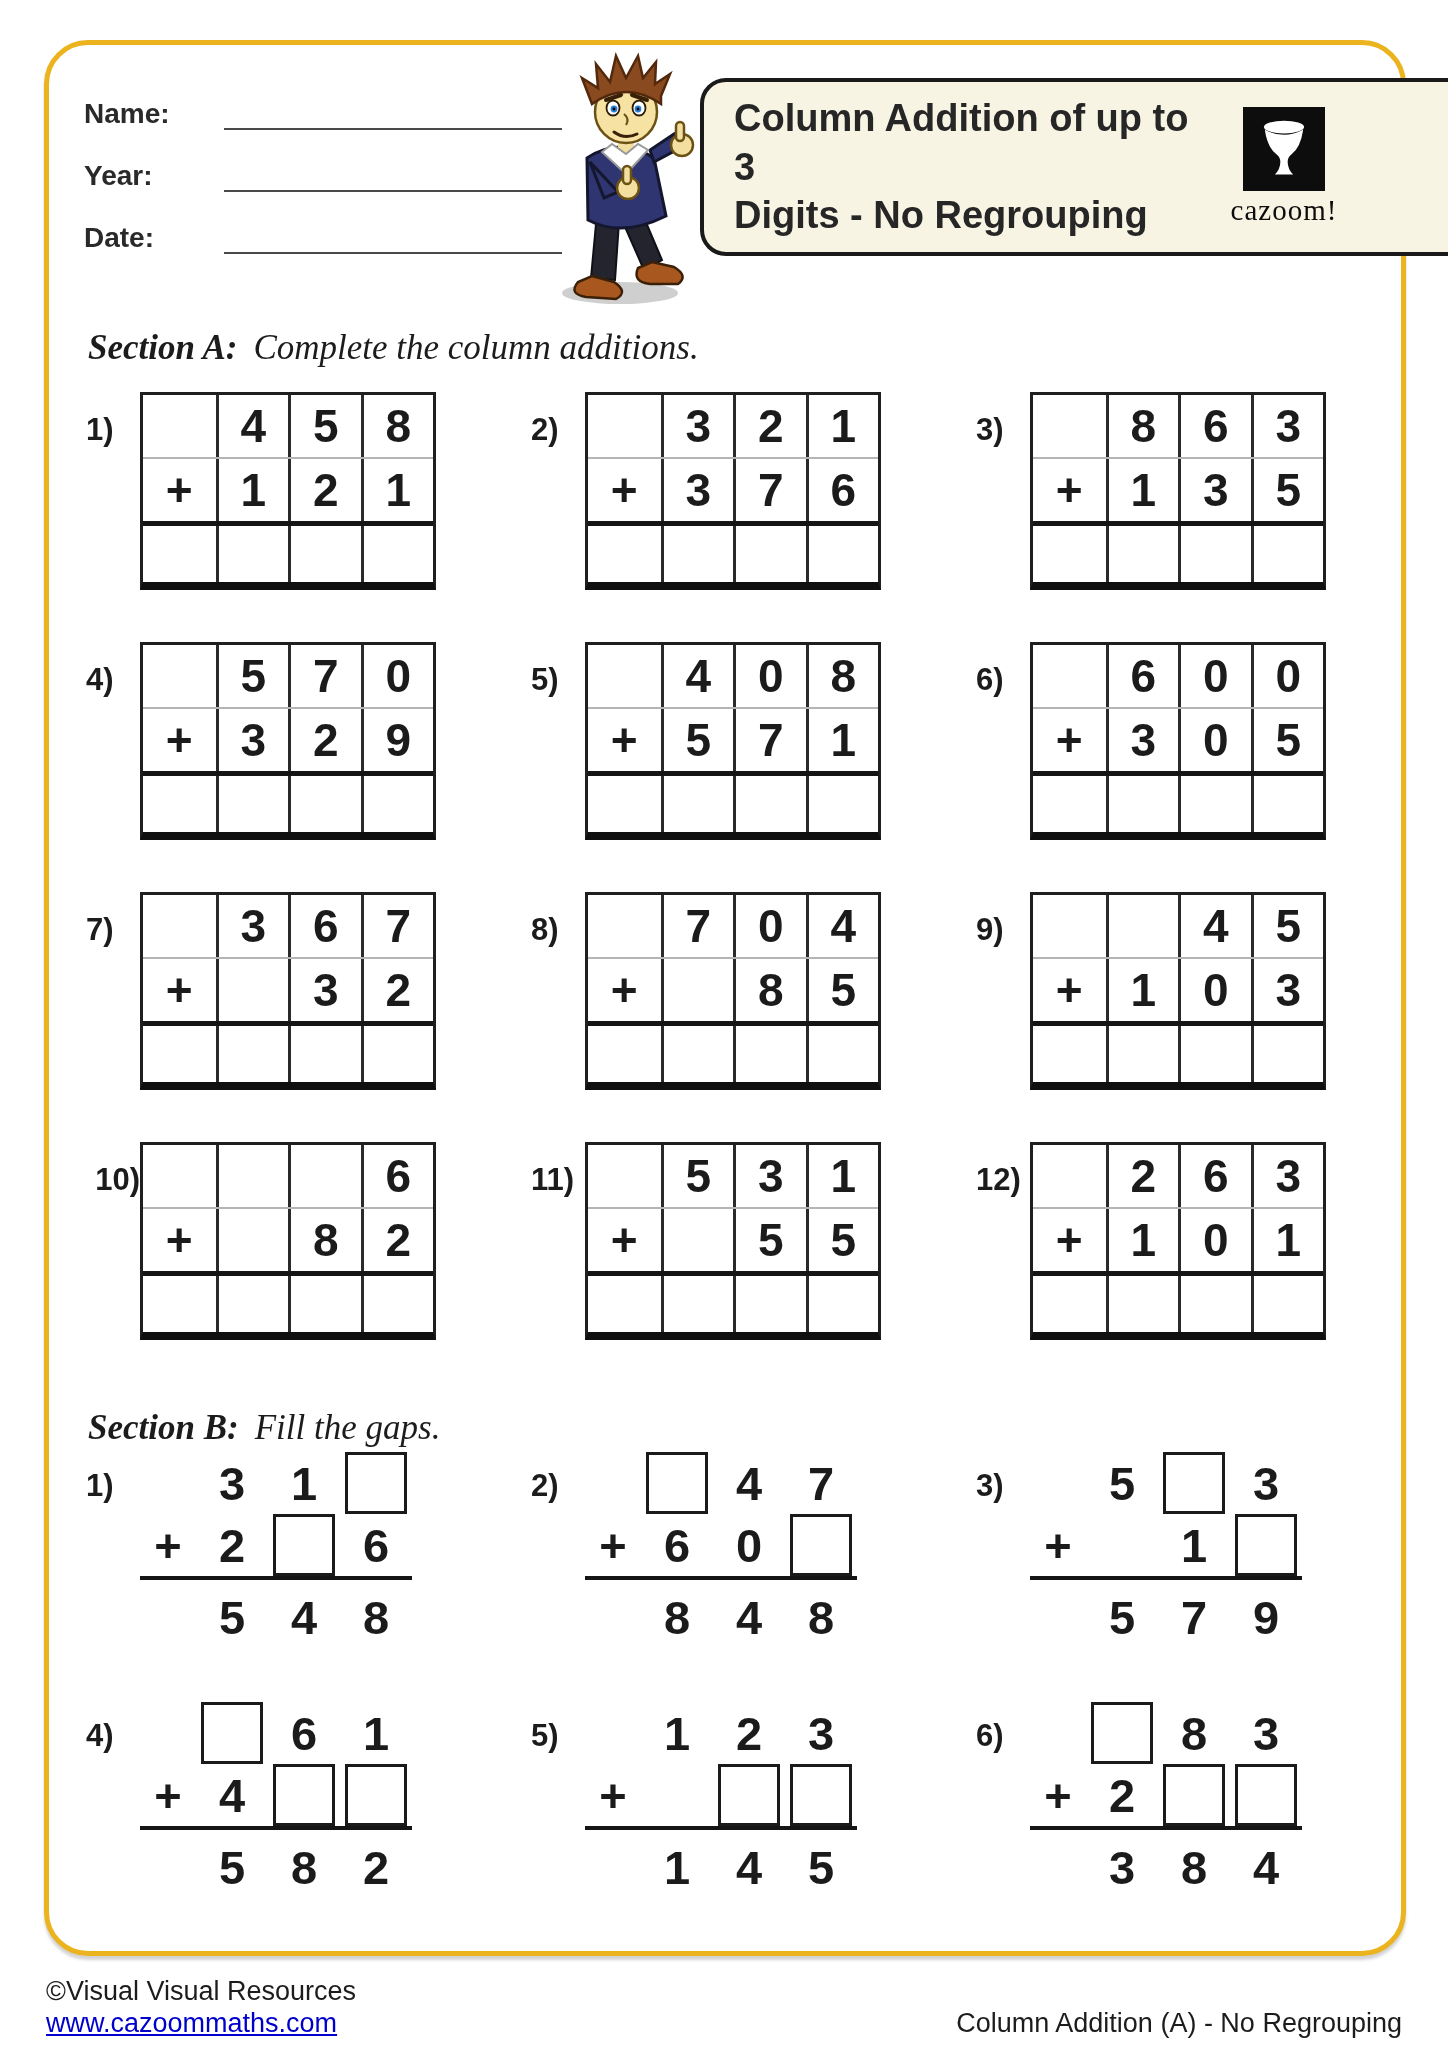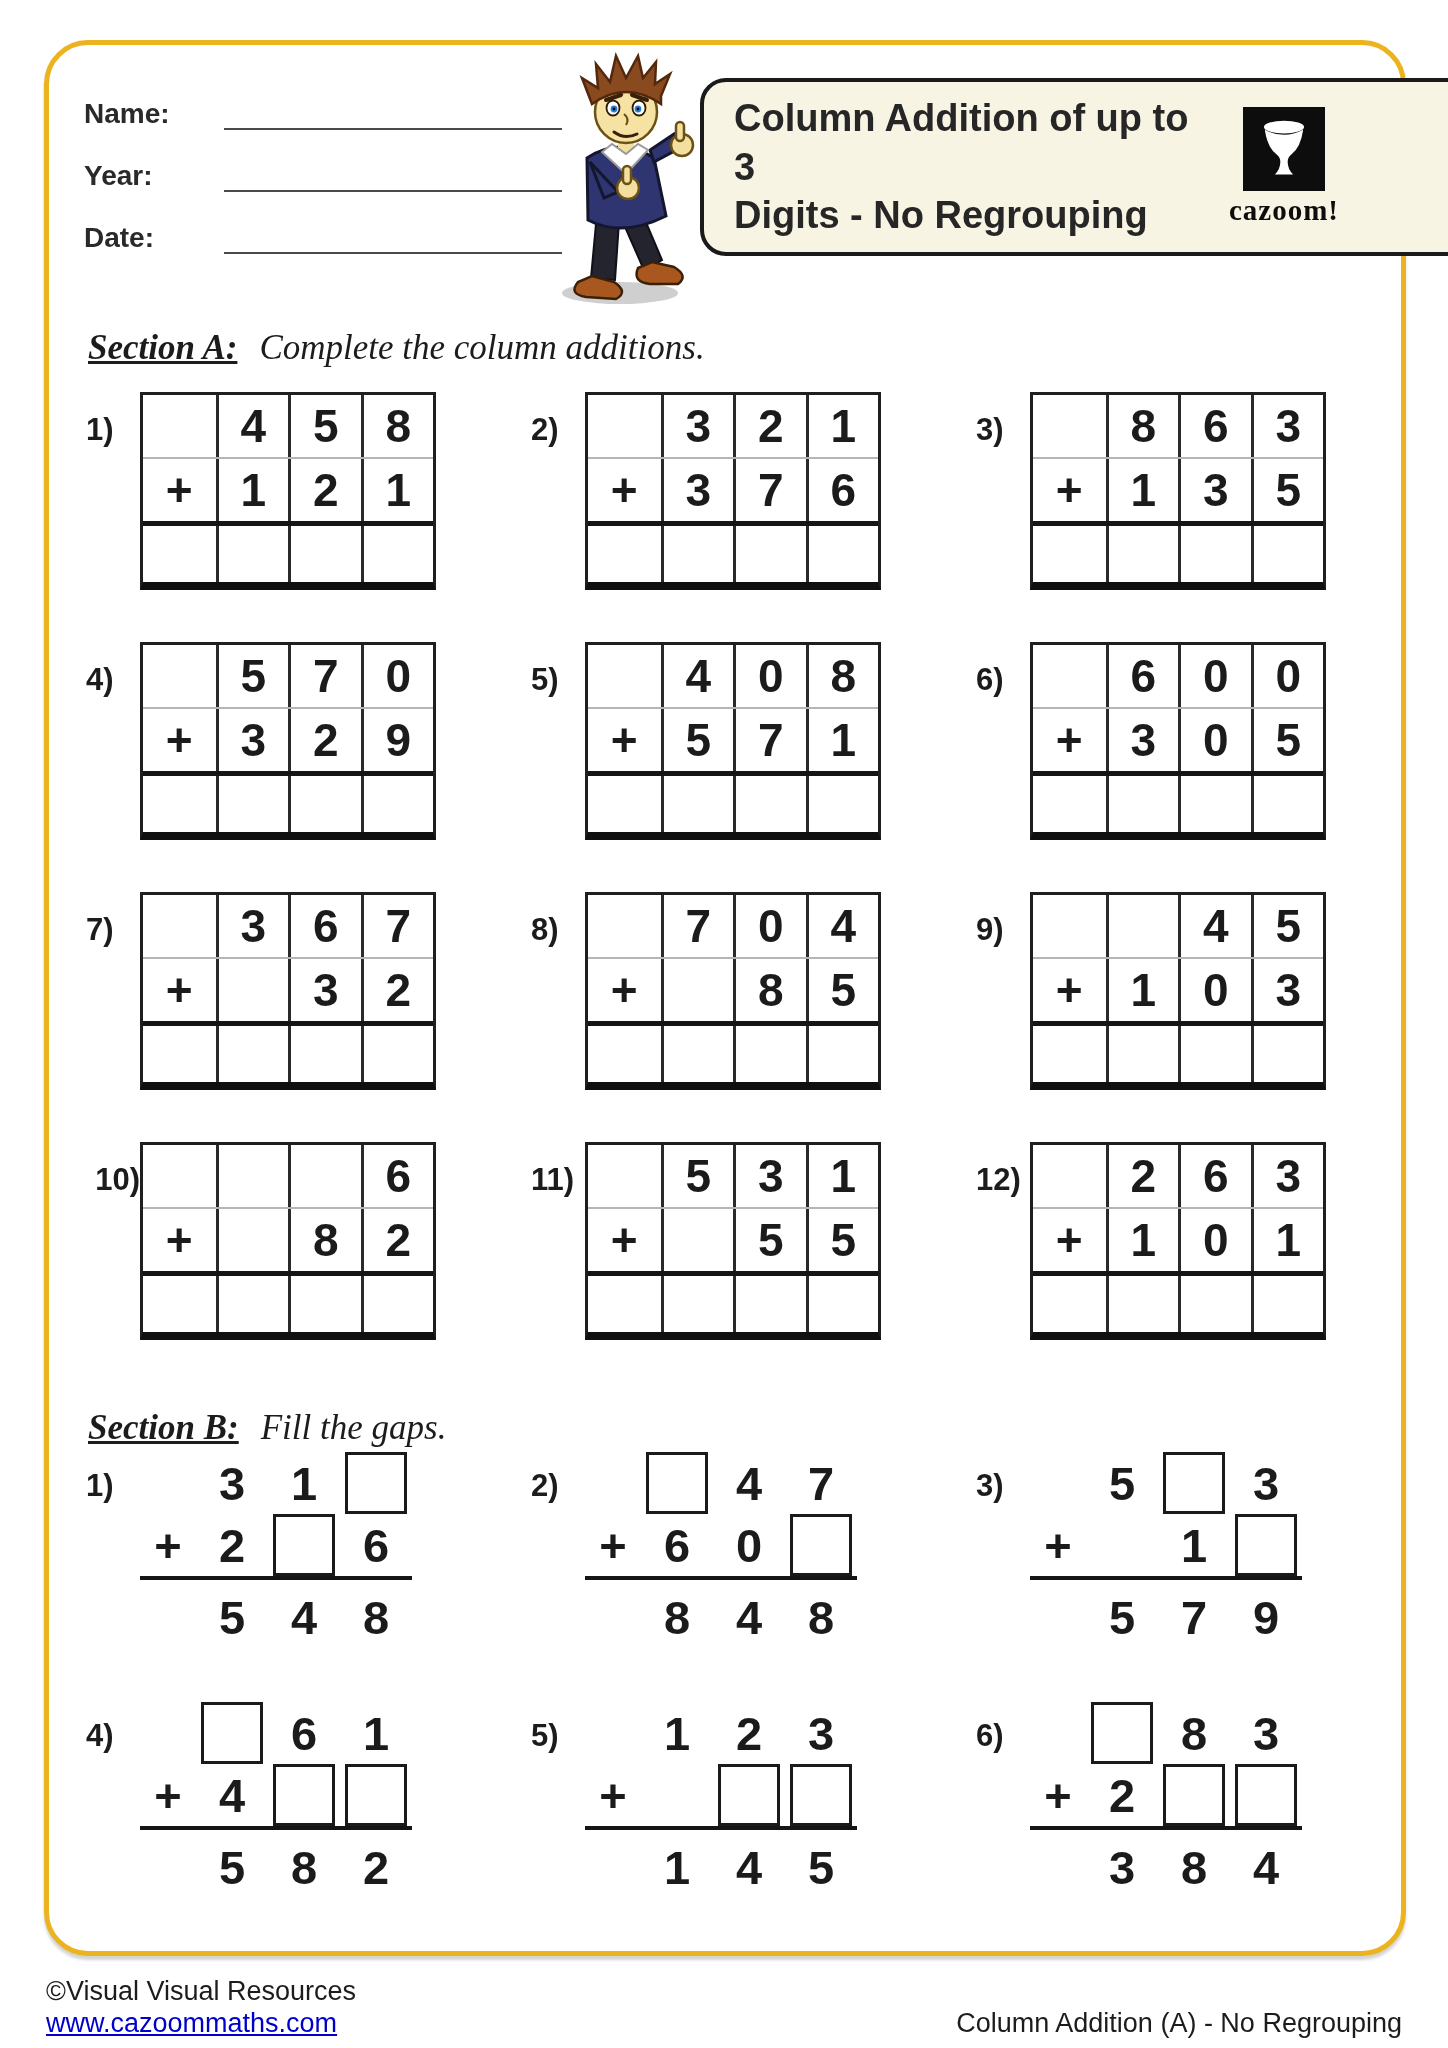--- a/index.html
+++ b/index.html
@@ -20,24 +20,24 @@
   .hdr-line{width:338px;height:36px;border-bottom:2px solid #4a4a4a;margin-left:8px;}
   .mascot{position:absolute;left:542px;top:50px;width:168px;height:256px;}
   .titlebox{
     position:absolute;left:700px;top:78px;width:800px;height:178px;
     background:#F8F4E3;border:4px solid #1A1A1A;border-radius:26px;
     box-sizing:border-box;display:flex;align-items:center;
   }
   .titletext{padding-left:30px;width:470px;font-size:38px;font-weight:700;line-height:1.28;color:#262626;}
   .logo{width:160px;display:flex;flex-direction:column;align-items:center;}
   .logo-square{width:82px;height:84px;background:#0d0d0d;display:flex;align-items:center;justify-content:center;}
-  .logo-text{font-family:"Liberation Serif",serif;font-weight:700;font-size:29px;margin-top:3px;color:#0d0d0d;letter-spacing:1px;}
+  .logo-text{font-family:"Liberation Serif",serif;font-weight:400;font-size:29px;margin-top:3px;color:#0d0d0d;letter-spacing:1px;}
   
   .sec-head{position:absolute;left:88px;font-family:"Liberation Serif",serif;font-size:35px;}
-  .sec-head .shead{font-weight:700;font-style:italic;margin-right:22px;text-decoration:underline;}
+  .sec-head .shead{font-weight:700;font-style:italic;margin-right:16px;}
   .sec-head .sinstr{font-style:italic;}
   
   .aproblem{position:absolute;display:flex;align-items:flex-start;}
   .pnum{font-size:31px;font-weight:700;width:54px;padding-top:20px;}
   .agrid{width:290px;border:3px solid #1f1f1f;border-bottom:8px solid #101010;background:#fff;box-sizing:content-box;}
   .arow{display:grid;grid-template-columns:repeat(4,1fr);}
   .arow.r1{height:62px;border-bottom:2px solid #b5b5b5;}
   .arow.r2{height:62px;border-bottom:5px solid #151515;}
   .arow.r3{height:56px;}
   .acell{display:flex;align-items:center;justify-content:center;font-size:46px;font-weight:700;border-left:3px solid #2a2a2a;color:#1b1b1b;}

